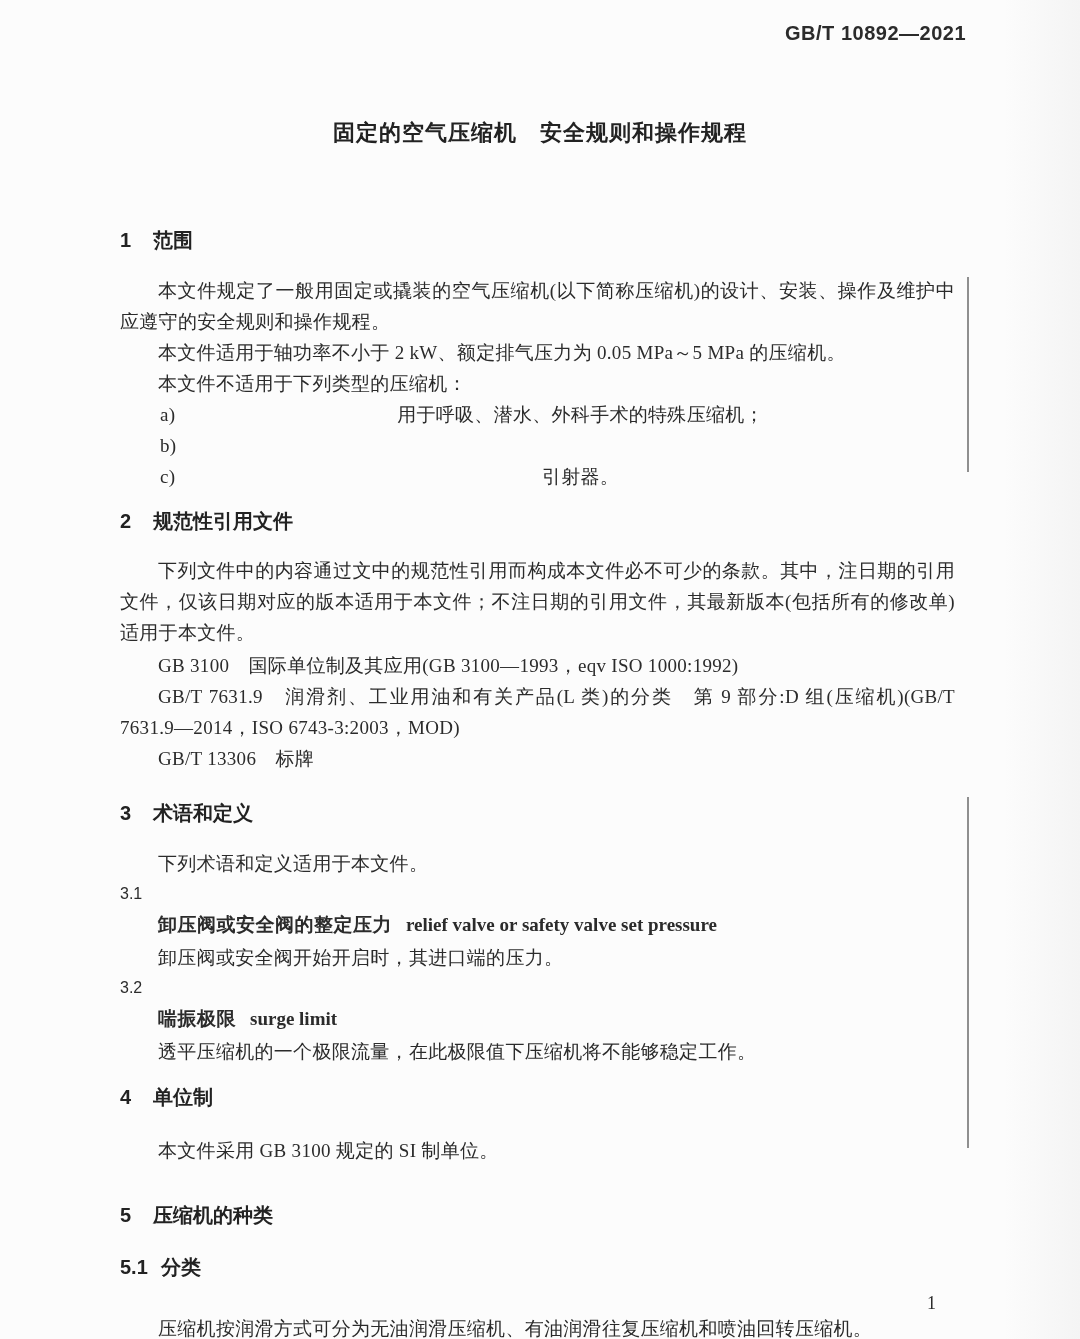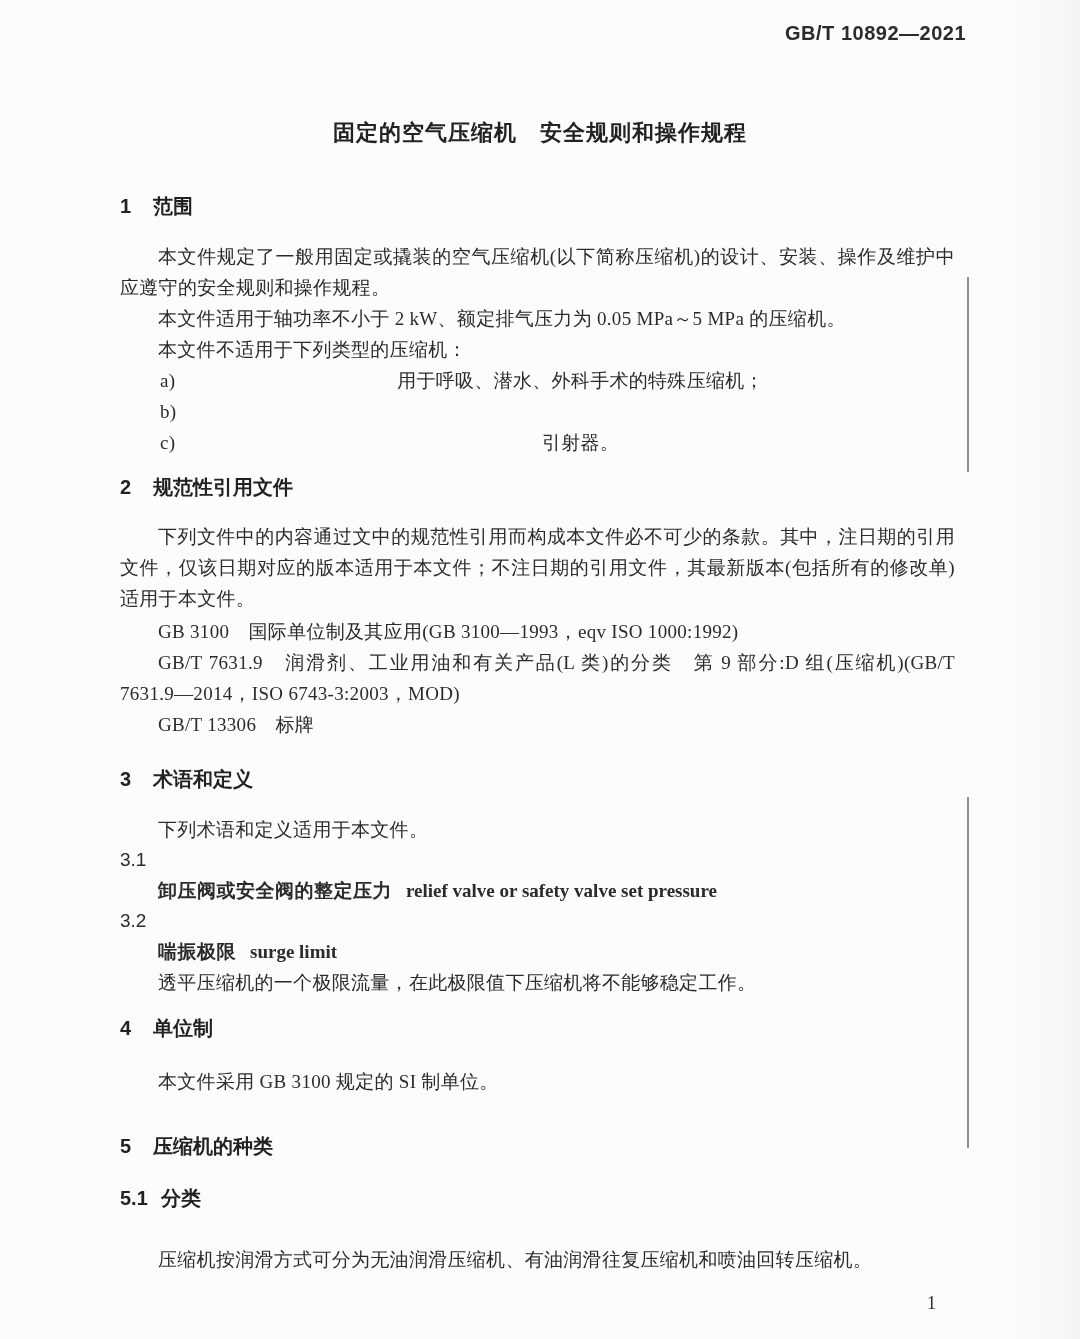--- a/index.html
+++ b/index.html
@@ -35,32 +35,32 @@
   .body {
     margin:0; font-size:19px; line-height:31px;
     text-align:justify; letter-spacing:0.3px;
   }
   .ind { text-indent:2em; }
   .li { display:flex; font-size:19px; line-height:31px; letter-spacing:0.3px; }
   .li-m { margin-left:40px; width:46px; flex:none; }
   .li-t { flex:1;text-align:center; }
   .term-no {
     font-family:"Liberation Sans","DejaVu Sans",sans-serif;
-    font-size:19px; line-height:30px;
+    font-size:16px; line-height:30px;
   }
   .term-line { margin:0; font-size:19px; line-height:31px; text-indent:2em; }
   .term-zh {
-    font-family:Liberation Sans, sans-serif;
+    font-family:Liberation Mono, monospace;
     font-weight:bold; letter-spacing:0.5px;
   }
   .term-en {
     font-family:"Liberation Serif","DejaVu Serif",serif;
     font-weight:bold; margin-left:14px;
   }
-  .mt-h1 { margin-top:36px; }
+  .mt-h1 { margin-top:70px; }
   .mt-p1 { margin-top:20px; }
   .mt-h2 { margin-top:14px; }
   .mt-p2 { margin-top:19px; }
   .mt-ref { margin-top:2px; }
   .mt-h3 { margin-top:24px; }
   .mt-intro { margin-top:20px; }
   .mt-h4 { margin-top:15px; }
   .mt-p4 { margin-top:23px; }
   .mt-h5 { margin-top:34px; }
   .mt-h51 { margin-top:22px; }
@@ -114,20 +114,21 @@
 
     <div class="sec-h mt-h3">
       <span class="h-no">3</span><span>术语和定义</span>
     </div>
     <p class="body ind mt-intro">下列术语和定义适用于本文件。</p>
 
     <div class="term-no">3.1</div>
     <p class="term-line">
       <span class="term-zh">卸压阀或安全阀的整定压力</span><span class="term-en">relief valve or safety valve set pressure</span>
     </p>
+    <p class="body ind">卸压阀或安全阀开始开启时，其进口端的压力。</p>
 
     <div class="term-no">3.2</div>
     <p class="term-line">
       <span class="term-zh">喘振极限</span><span class="term-en">surge limit</span>
     </p>
     <p class="body ind">透平压缩机的一个极限流量，在此极限值下压缩机将不能够稳定工作。</p>
 
     <div class="sec-h mt-h4">
       <span class="h-no">4</span><span>单位制</span>
     </div>

